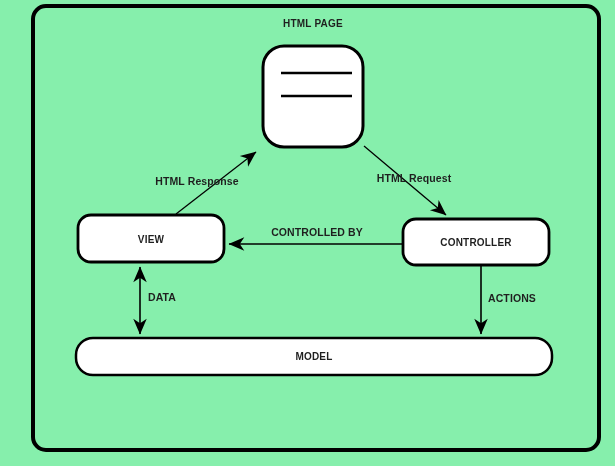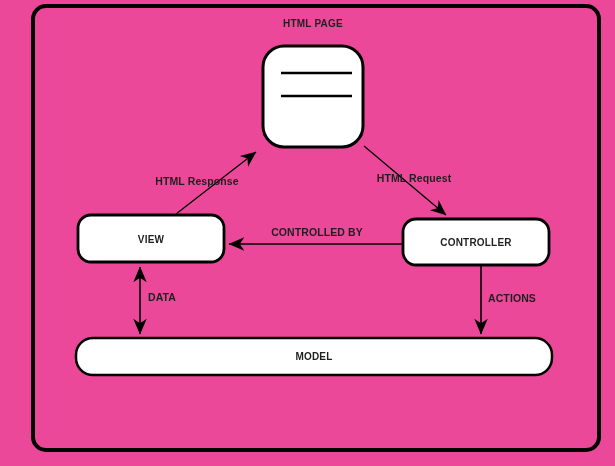--- a/index.html
+++ b/index.html
@@ -8,21 +8,21 @@
     background: #ffffff;
     width: 615px;
     height: 466px;
     overflow: hidden;
     font-family: "Liberation Sans", sans-serif;
   }
   .stage {
     position: relative;
     width: 615px;
     height: 466px;
-    background: #ec4899;
+    background: #86efac;
   }
   svg { display: block; }
   .node-box {
     fill: #ffffff;
     stroke: #000000;
   }
   .frame {
     fill: none;
     stroke: #000000;
   }

